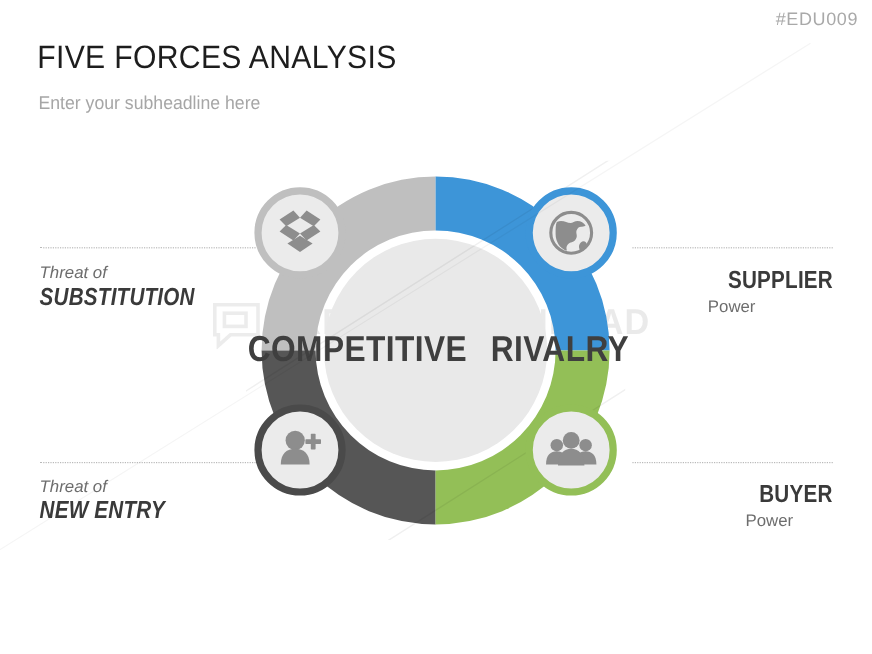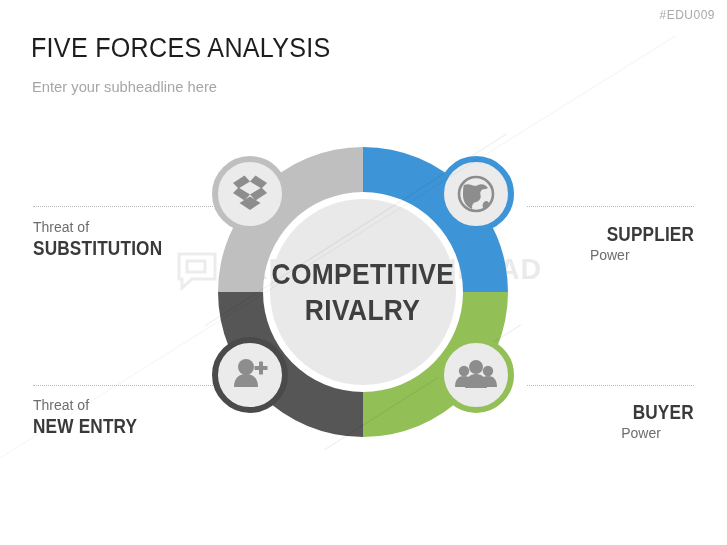--- a/index.html
+++ b/index.html
@@ -18,21 +18,21 @@
     height: 545px;
     background: #ffffff;
     overflow: hidden;
   }
 
   
   #code-label {
     position: absolute;
     top: 8px;
     right: 12px;
-    font-size: 12px;
+    font-size: 15px;
     letter-spacing: 0.5px;
     color: #a9a9a9;
     font-family: "Liberation Sans Narrow", "Liberation Sans", sans-serif;
   }
   #page-title {
     position: absolute;
     left: 31px;
     top: 33px;
     font-size: 27px;
     line-height: 30px;
@@ -80,21 +80,21 @@
   .lbl-big {
     font-size: 20.5px;
     font-weight: bold;
     color: #3a3a3a;
     font-family: "Liberation Sans Narrow", "Liberation Sans", sans-serif;
     line-height: 24px;
     letter-spacing: 0.2px;
     transform: scaleX(0.84);
     white-space: nowrap;
   }
-  .left-group  { left: 33px;  text-align: left; }
+  .left-group  { left: 33px;  text-align: left; font-style: italic; }
   .left-group  .lbl-big { transform-origin: left center; }
   .right-group { right: 33px; }
   .right-group .lbl-big { transform-origin: right center; }
 
   #label-substitution { top: 218px; }
   #label-newentry     { top: 396px; }
   #label-supplier     { top: 222px; }
   #label-buyer        { top: 400px; }
 
   
@@ -255,21 +255,21 @@
           <circle cx="12" cy="-4" r="5.2"></circle>
           <path d="M 3 12 C 3 4 7 1 12 1 C 17 1 21 4 21 12 Z"></path>
           <circle cx="0" cy="-8" r="7"></circle>
           <path d="M -11 13 C -11 3 -6 -1 0 -1 C 6 -1 11 3 11 13 Z"></path>
         </g>
       </g>
 
     </svg>
 
     <div style="position:absolute; left:0; top:0; width:316px; height:316px;
-                display:flex; flex-direction:column; align-items:center;
+                display:flex; flex-direction:row; align-items:center;
                 justify-content:center; pointer-events:none;">
       <div style="font-family:'Liberation Sans Narrow','Liberation Sans',sans-serif;
                   font-size:30px; font-weight:bold; color:#3f3f3f;
                   line-height:36px; letter-spacing:0.4px;
                   transform:scaleX(0.88);">COMPETITIVE</div>
       <div style="font-family:'Liberation Sans Narrow','Liberation Sans',sans-serif;
                   font-size:30px; font-weight:bold; color:#3f3f3f;
                   line-height:36px; letter-spacing:0.4px;
                   transform:scaleX(0.88);">RIVALRY</div>
     </div>

